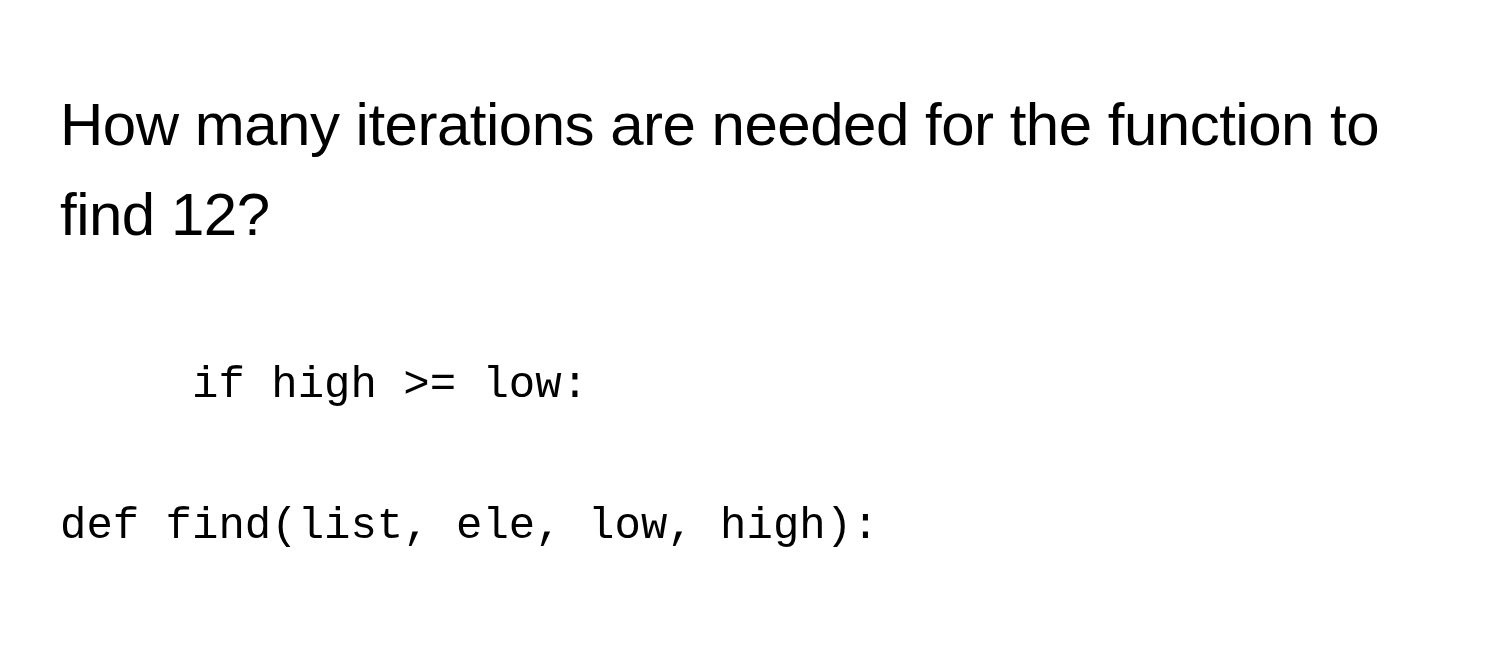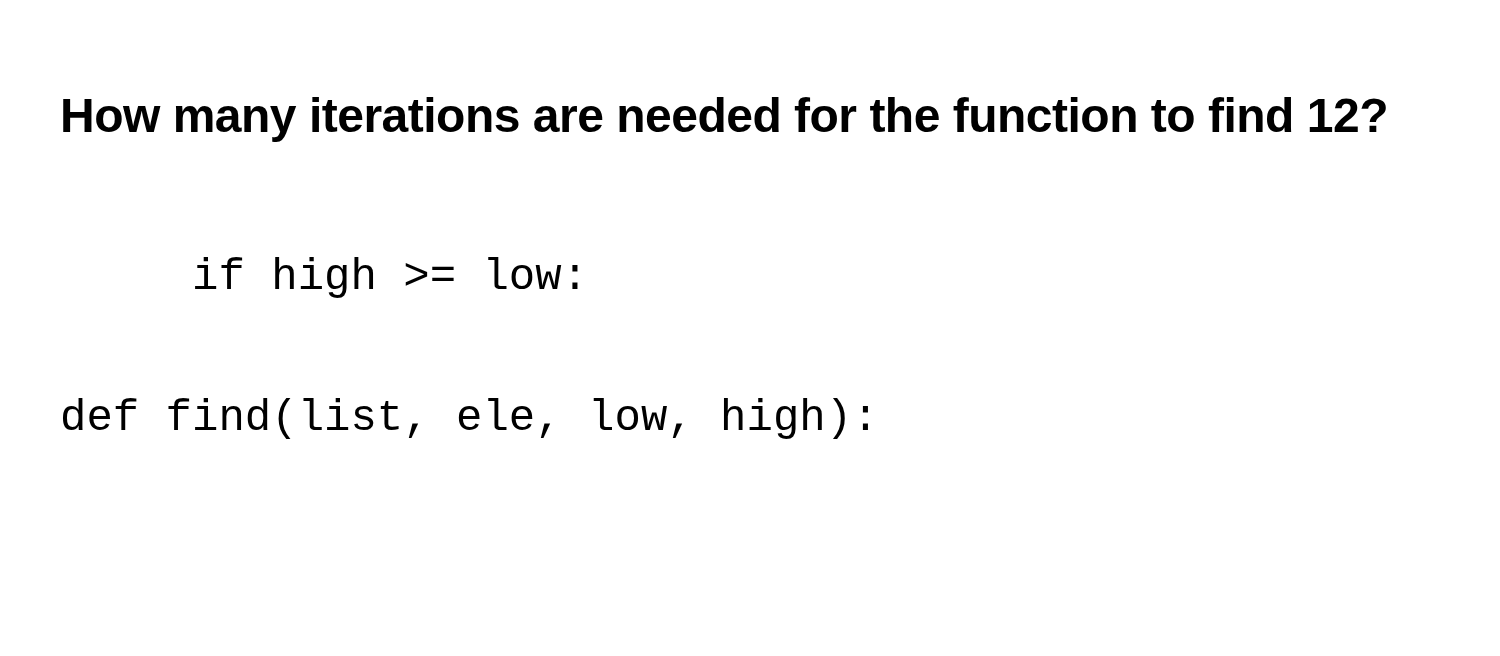--- a/index.html
+++ b/index.html
@@ -9,23 +9,23 @@
     }
     body {
       width: 1500px;
       height: 656px;
       background: #ffffff;
       font-family: -apple-system, BlinkMacSystemFont, "Segoe UI", Helvetica, Arial, sans-serif;
       color: #000000;
       padding: 80px 60px 40px 60px;
     }
     .question-text {
-      font-size: 48px;
+      font-size: 60px;
       line-height: 1.5;
-      font-weight: 700;
+      font-weight: 400;
       letter-spacing: -0.5px;
       margin-bottom: 20px;
     }
     .code-block {
       font-family: "Courier New", Courier, monospace;
       font-size: 44px;
       line-height: 1.6;
       font-weight: 400;
       white-space: pre;
       letter-spacing: 0px;

